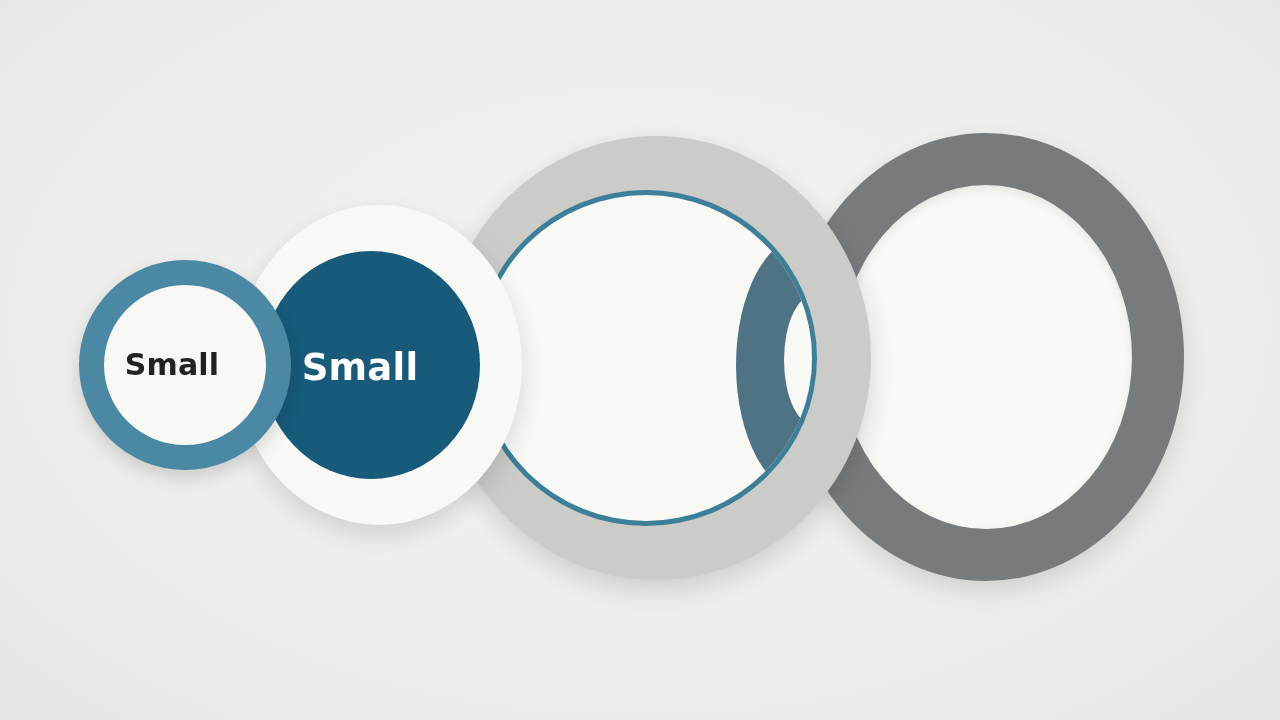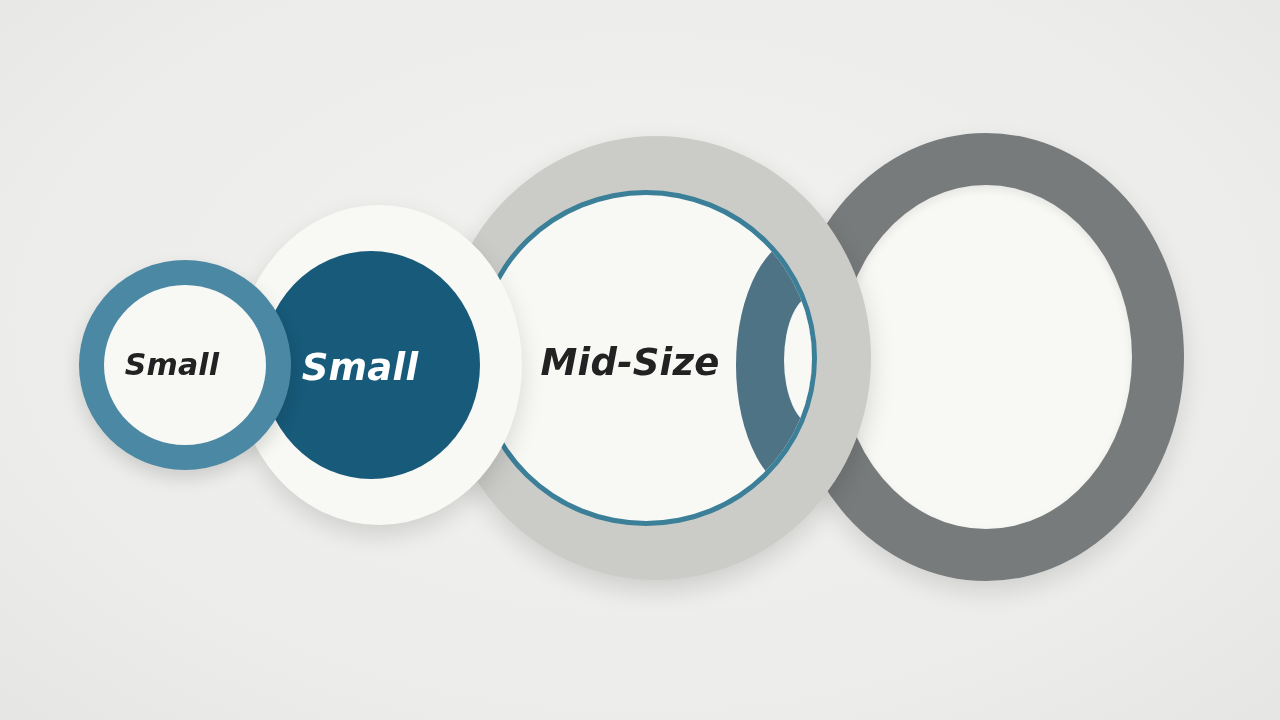--- a/index.html
+++ b/index.html
@@ -6,21 +6,21 @@
   body {
     width:1280px; height:720px; overflow:hidden;
     background: radial-gradient(ellipse at 50% 45%, #f3f3f1 0%, #ececea 70%, #e6e7e5 100%);
     position:relative;
     font-family: "DejaVu Sans", sans-serif;
   }
   .stage { position:absolute; left:0; top:0; width:1280px; height:720px; }
   .circ { position:absolute; border-radius:50%; box-sizing:border-box; }
   .label {
     position:absolute; transform:translate(-50%,-50%);
-    white-space:nowrap; font-weight:600; letter-spacing:0.2px;font-style:italic;
+    white-space:nowrap; font-weight:600; letter-spacing:0.2px;
   }
 </style>
 </head>
 <body>
 
 <div class="stage">
 
   <div class="circ" style="left:788px; top:133px; width:396px; height:448px; border-radius:50%; background:#777b7c; box-shadow:0 10px 24px rgba(0,0,0,0.12);"></div>
   <div class="circ" style="left:840px; top:185px; width:292px; height:344px; background:#f8f8f5; box-shadow:inset 0 4px 10px rgba(0,0,0,0.08);"></div>
 
@@ -33,14 +33,13 @@
   </div>
 
   <div class="circ" style="left:236px; top:205px; width:286px; height:320px; background:#f8f8f4; box-shadow:0 10px 24px rgba(0,0,0,0.13);"></div>
   <div class="circ" style="left:262px; top:251px; width:218px; height:228px; background:#175a7a;"></div>
 
   <div class="circ" style="left:79px; top:260px; width:212px; height:210px; background:#4b88a3; box-shadow:0 8px 18px rgba(0,0,0,0.14);"></div>
   <div class="circ" style="left:104px; top:285px; width:162px; height:160px; background:#f8f8f5;"></div>
 
   <div class="label" style="left:172px; top:364px; font-size:30px; color:#222;">Small</div>
   <div class="label" style="left:360px; top:367px; font-size:37px; color:#ffffff;">Small</div>
-  <div class="label" style="left:630px; top:362px; font-size:37px; color:#222;">Mid-Size</div>
 </div>
 
 </body></html>

